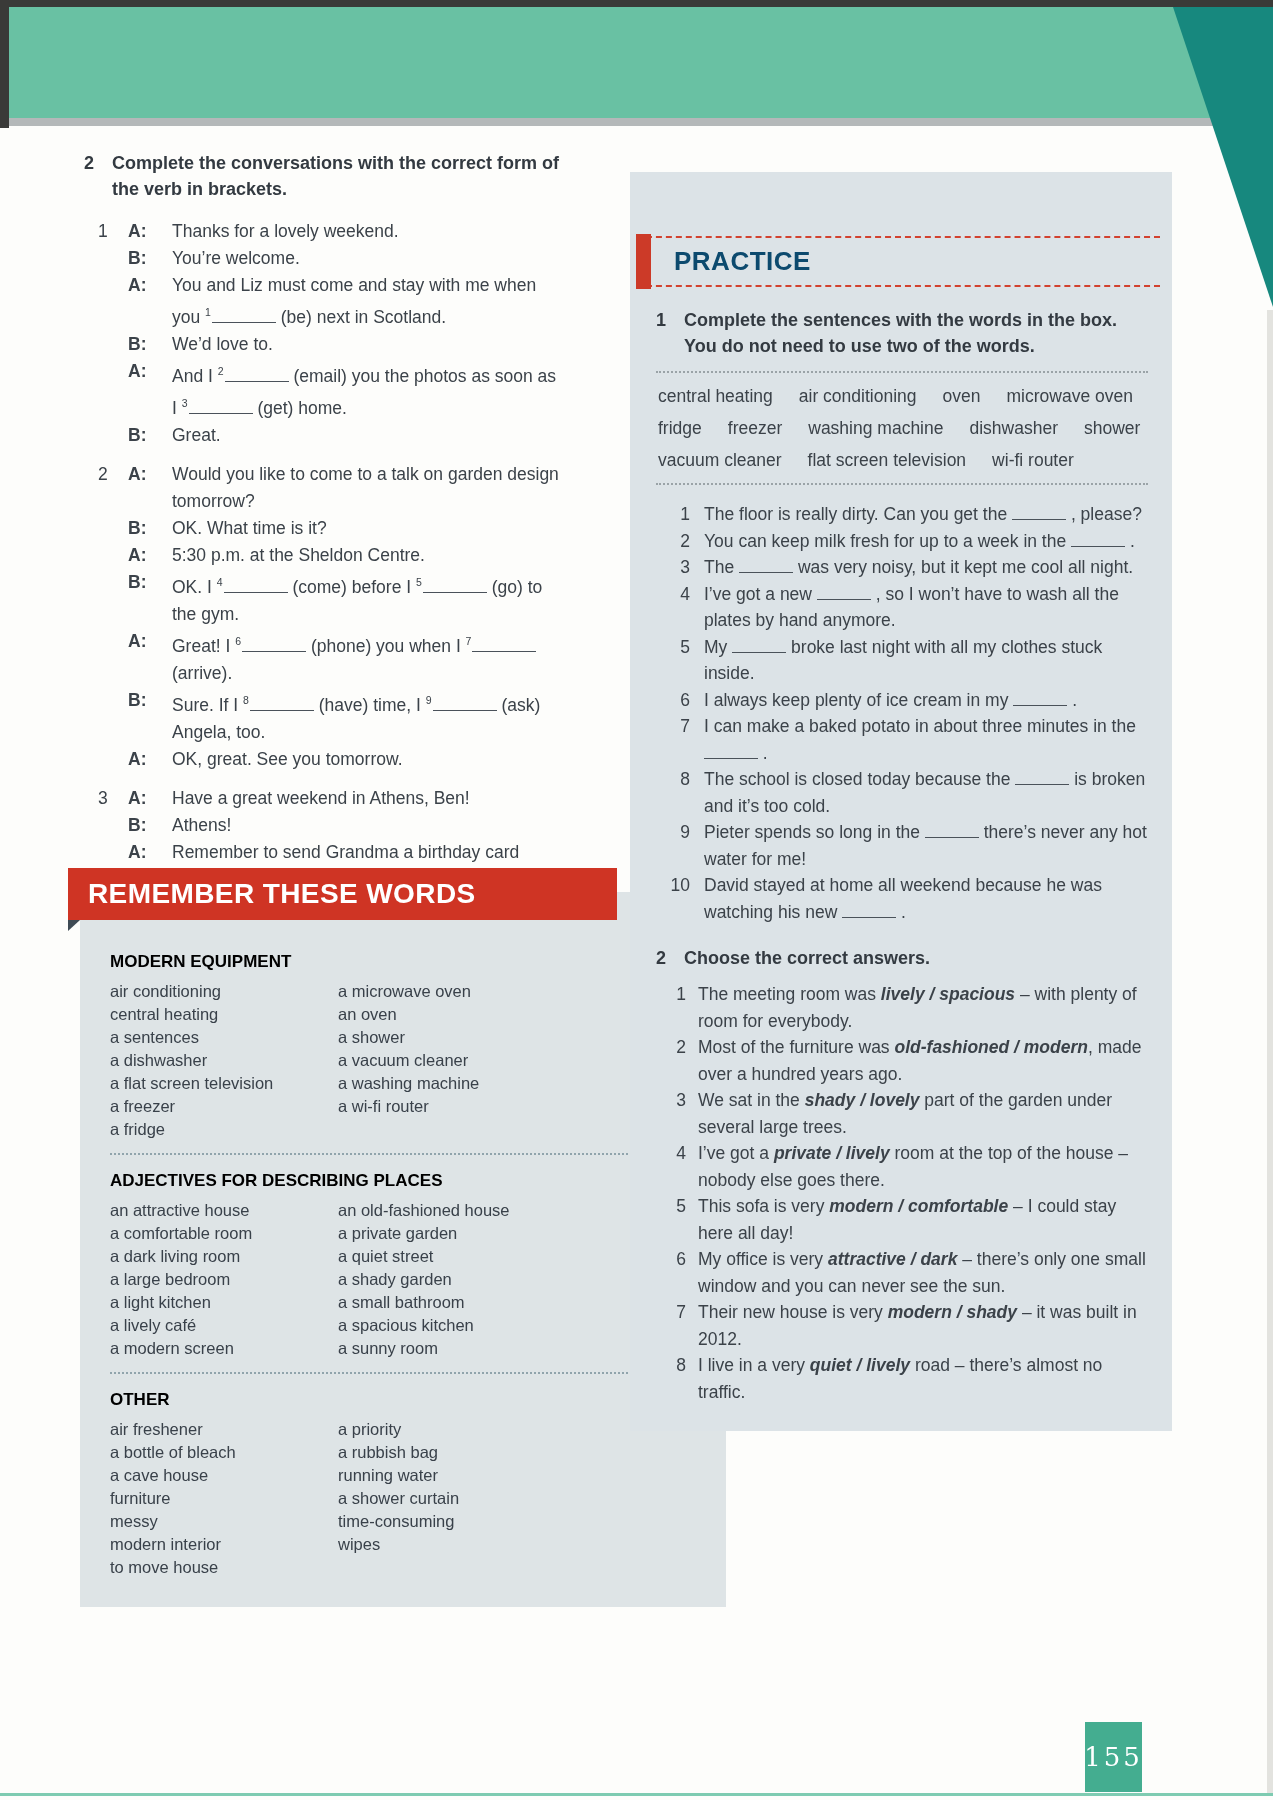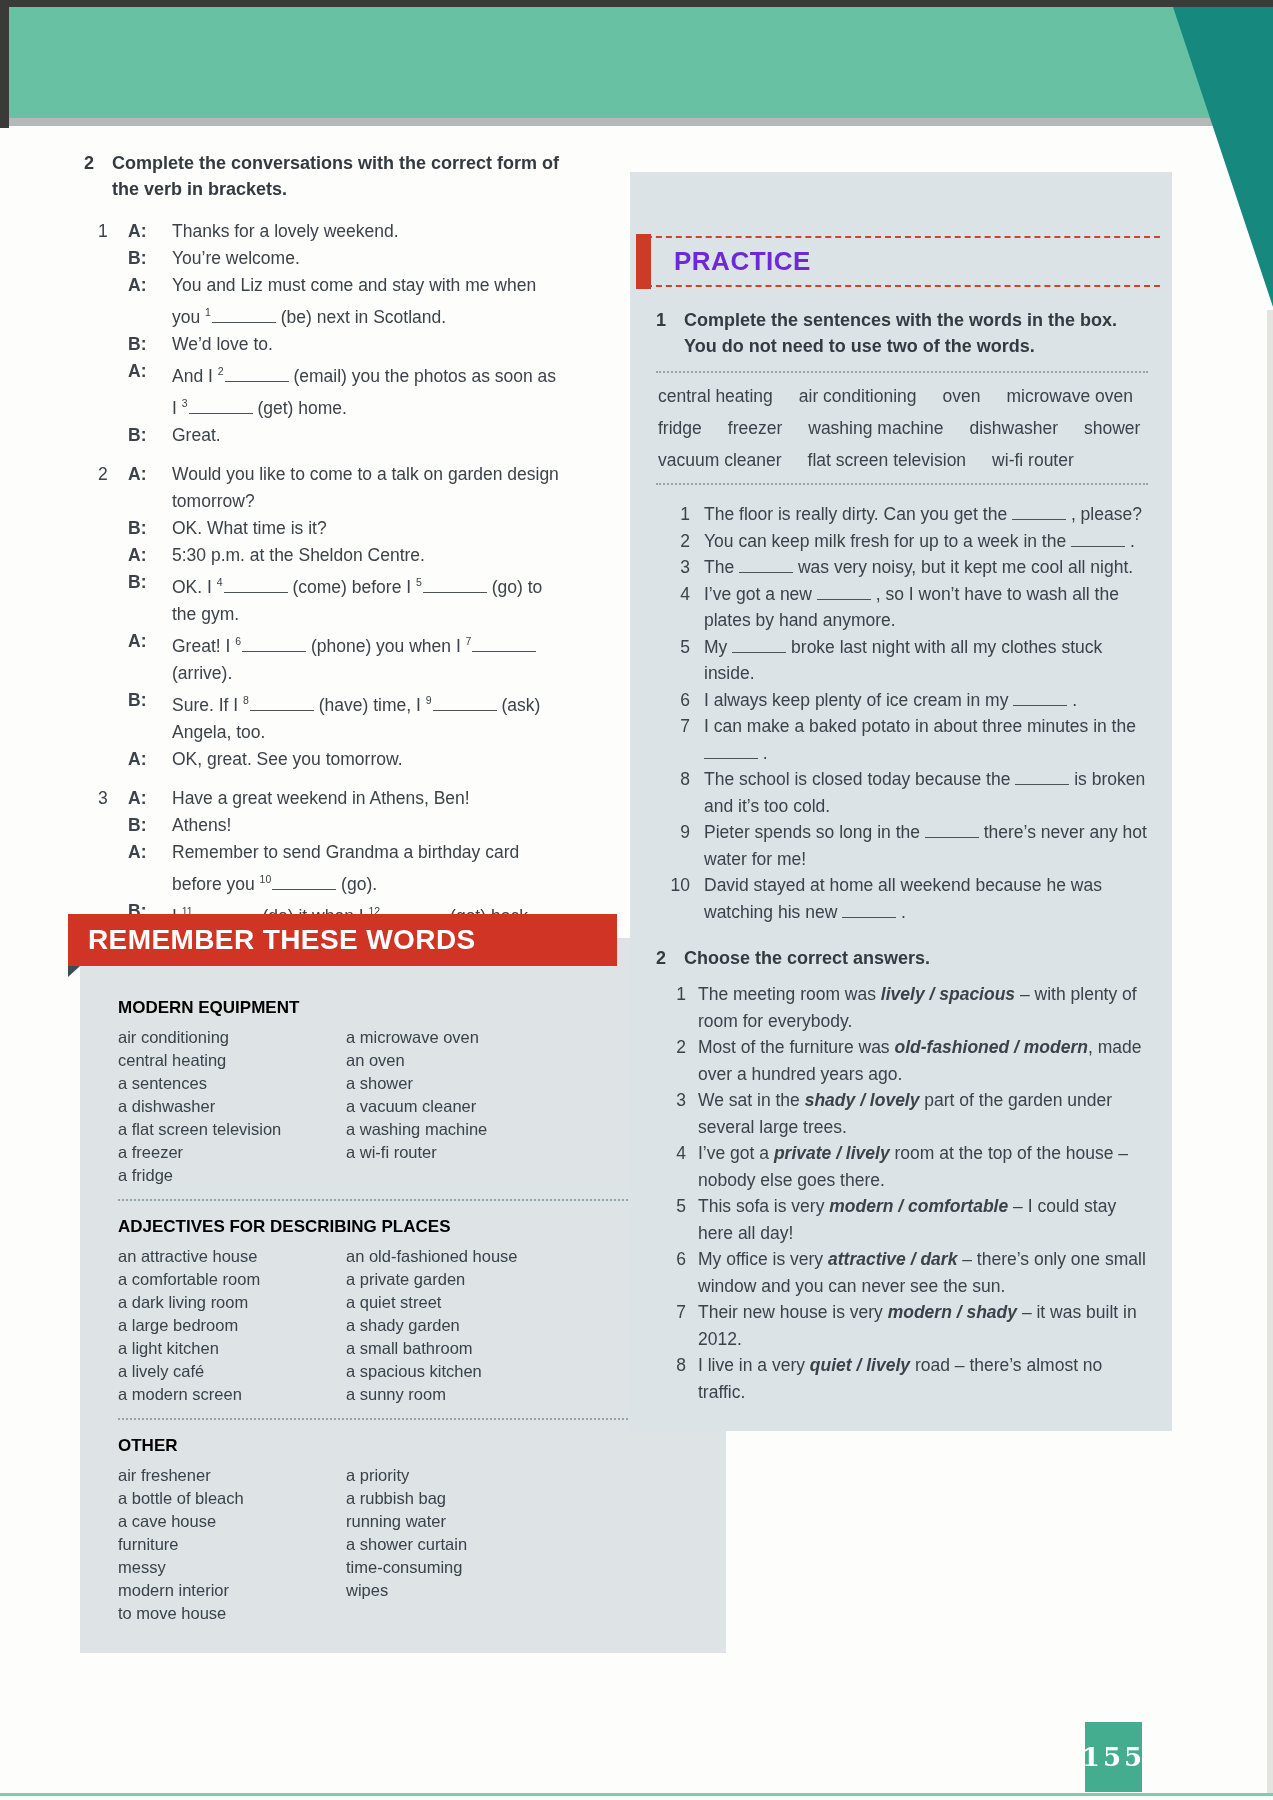--- a/index.html
+++ b/index.html
@@ -35,59 +35,59 @@
   .left-col{position:absolute;left:84px;top:150px;width:478px;}
   .conversations{margin:16px 0 0 14px;}
   .conversation{display:grid;grid-template-columns:16px 1fr;column-gap:14px;margin-bottom:12px;}
   .conv-num{font-size:17.5px;line-height:27px;}
   .conv-line{display:grid;grid-template-columns:32px 1fr;column-gap:12px;
     font-size:17.5px;line-height:27px;}
   .speaker{font-weight:bold;}
   .left-col .blank{width:64px;}
 
   
-  .remember-panel{position:absolute;left:80px;top:938px;width:646px;
-    background:#dee4e6;padding:44px 26px 16px 38px;box-sizing:border-box;}
+  .remember-panel{position:absolute;left:80px;top:892px;width:646px;
+    background:#dee4e6;padding:44px 26px 16px 30px;box-sizing:border-box;}
   .remember-banner{position:absolute;left:-12px;top:-24px;width:549px;height:52px;
     background:#cf3424;color:#ffffff;font-weight:bold;font-size:28px;letter-spacing:0.4px;
     display:flex;align-items:center;padding-left:20px;box-sizing:border-box;z-index:2;}
   .banner-fold{position:absolute;left:0;bottom:-11px;width:0;height:0;
     border-style:solid;border-width:11px 12px 0 0;border-color:#3e4a54 transparent transparent transparent;}
   .word-section{padding:10px 0 12px;}
   .word-section.sep{border-bottom:2px dotted #90a4ac;}
   .section-title{font-size:17px;font-weight:bold;color:#000000;margin:6px 0 8px;}
   .cols{display:grid;grid-template-columns:228px 1fr;}
   .cols ul{list-style:none;margin:0;padding:0;}
   .word-entry{font-size:16.5px;line-height:23px;color:#39414a;}
 
   
   .right-panel{position:absolute;left:630px;top:172px;width:542px;
     background:#dce3e7;padding:0 24px 26px 26px;box-sizing:border-box;}
   .practice-header{position:relative;margin:64px -12px 0 -20px;
     border-top:2px dashed #d2412e;border-bottom:2px dashed #d2412e;
     padding:8px 0 8px 38px;}
   .practice-bar{position:absolute;left:0;top:-4px;bottom:-4px;width:15px;background:#cc3a28;}
-  .practice-title{margin:0;font-size:26px;font-weight:bold;color:#6d28d9;letter-spacing:0.5px;}
+  .practice-title{margin:0;font-size:26px;font-weight:bold;color:#0c4a6e;letter-spacing:0.5px;}
   .right-panel .ex-head{margin-top:20px;}
   .word-box{margin-top:12px;border-top:2px dotted #9aa3a7;border-bottom:2px dotted #9aa3a7;
     padding:10px 2px;display:flex;flex-wrap:wrap;column-gap:26px;row-gap:6px;
     font-size:17.5px;line-height:26px;color:#3b4249;}
   .items{list-style:none;margin:16px 0 0;padding:0;}
   .items li{display:grid;grid-template-columns:34px 1fr;column-gap:14px;
     font-size:17.5px;line-height:26.5px;}
   .item-num{text-align:right;}
   .right-panel .blank{width:54px;}
   .ex2-head{margin-top:16px;}
   .items.ex2{margin-top:10px;}
   .items.ex2 li{grid-template-columns:30px 1fr;column-gap:12px;}
 
   
   .page-number{position:absolute;left:1085px;top:1722px;width:57px;height:70px;
     background:#44ad90;color:#ffffff;display:flex;align-items:center;justify-content:center;
-    font-family:"DejaVu Serif",serif;font-weight:bold;font-size:26px;letter-spacing:3px;}
+    font-family:"DejaVu Serif",serif;font-weight:normal;font-size:26px;letter-spacing:3px;}
 </style>
 </head>
 <body>
 
 <div class="page">
 
   <div class="scan-top"></div>
   <div class="scan-left"></div>
   <div class="teal-band"></div>
   <div class="teal-wedge"></div>

